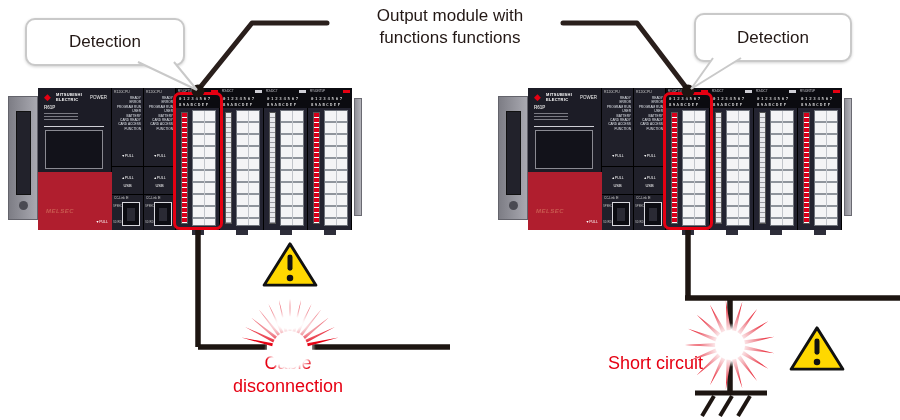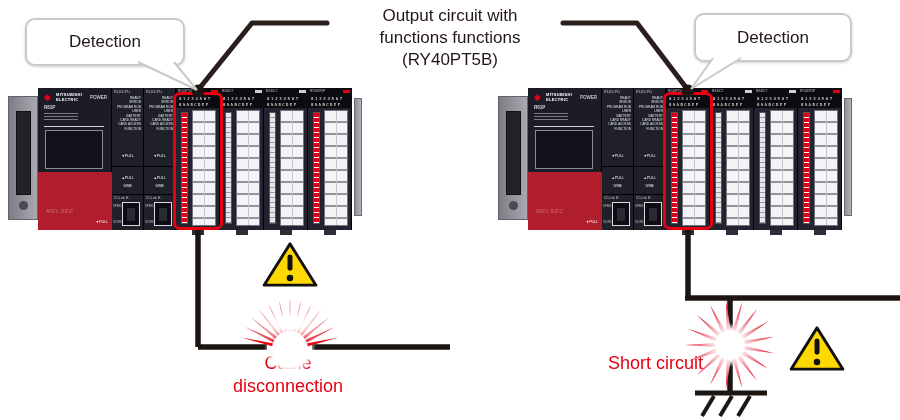--- a/index.html
+++ b/index.html
@@ -266,23 +266,22 @@
   <div class="hl" style="left:663px;top:92px;width:50px;height:138px;"></div>
 
   <div class="bubble" style="left:25px;top:18px;width:160px;height:48px;">
     <span>Detection</span>
   </div>
   <div class="bubble" style="left:694px;top:13px;width:158px;height:49px;">
     <span>Detection</span>
   </div>
 
   <div class="center-label">
-    <div>Output circuit with</div>
+    <div>Output module with</div>
     <div>functions functions</div>
-    <div>(RY40PT5B)</div>
   </div>
 
   <div class="fault-text" style="left:190px;top:352px;width:196px;text-align:center;">
     <div>Cable</div>
     <div>disconnection</div>
   </div>
   <div class="fault-text" style="left:596px;top:352px;width:107px;text-align:right;">
     <span>Short circuit</span>
   </div>
 

